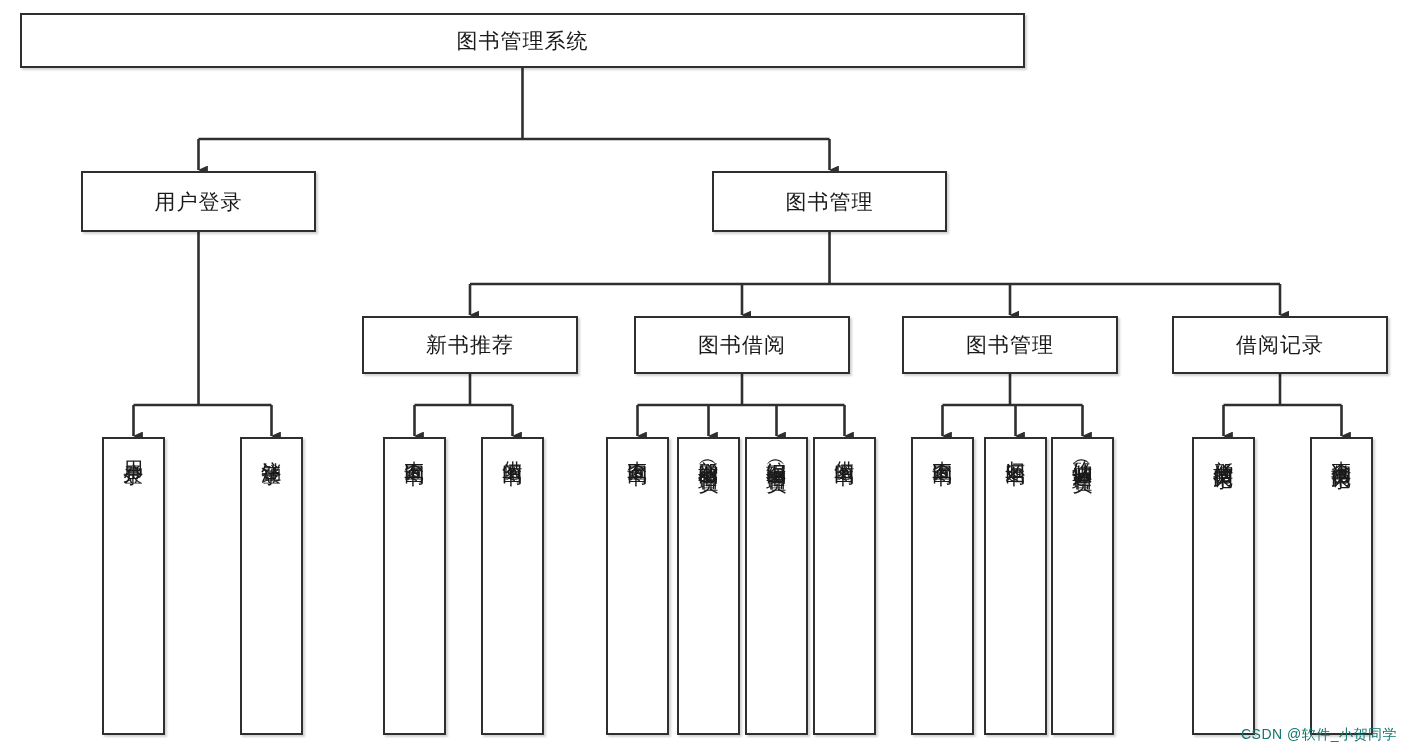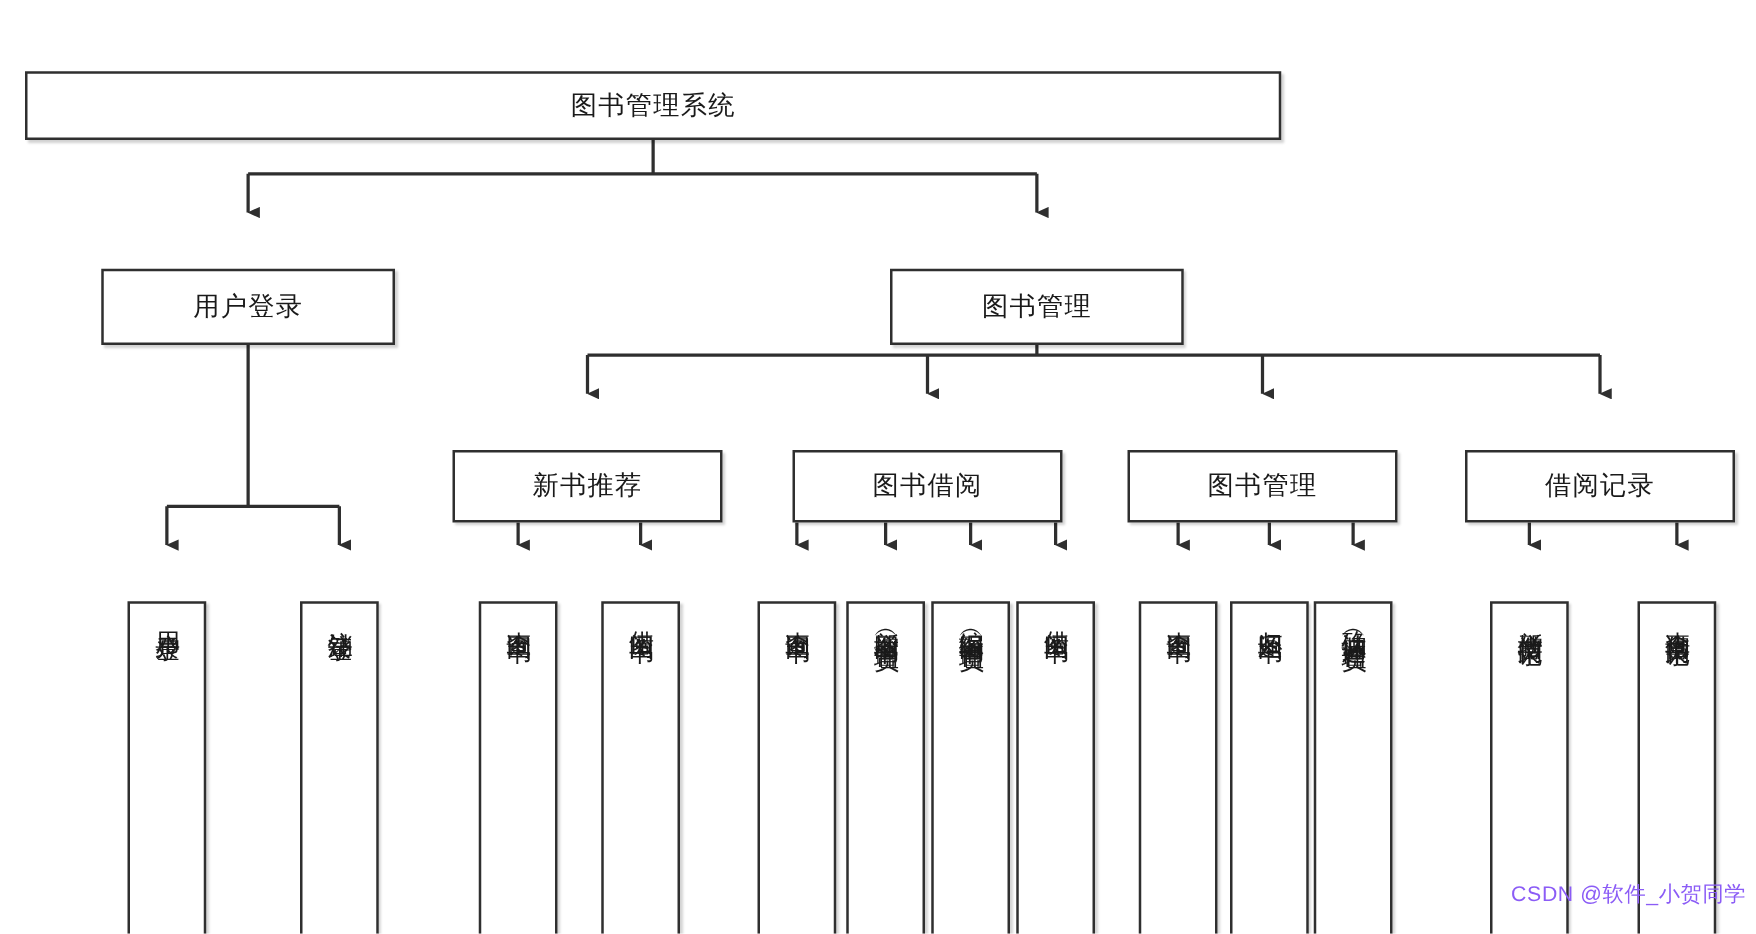--- a/index.html
+++ b/index.html
@@ -28,21 +28,20 @@
   .node {
     position: absolute;
     box-sizing: border-box;
     background: #ffffff;
     border: 2px solid #2f2f2f;
     box-shadow: 2px 2px 2px rgba(0,0,0,0.18);
     display: flex;
     align-items: center;
     justify-content: center;
     color: #1a1a1a;
-    margin-top: 44px;
   }
   .node.horizontal .label {
     writing-mode: horizontal-tb;
     font-size: 21px;
     line-height: 1.2;
     letter-spacing: 1px;
     white-space: nowrap;
   }
   .node.vertical {
     align-items: flex-start;
@@ -54,23 +53,23 @@
     text-orientation: upright;
     font-size: 20px;
     line-height: 1.32;
     letter-spacing: 2px;
     white-space: nowrap;
     text-align: start;
   }
   .watermark {
     position: absolute;
     right: 8px;
-    bottom: 20px;
-    font-size: 17px;
-    color: #8b5cf6;
+    bottom: 3px;
+    font-size: 14px;
+    color: #0f766e;
     letter-spacing: 0.5px;
     white-space: nowrap;
   }
 </style>
 </head>
 <body>
 
 <div id="canvas">
 
   <svg id="wires" viewBox="0 0 1405 747" xmlns="http://www.w3.org/2000/svg">

